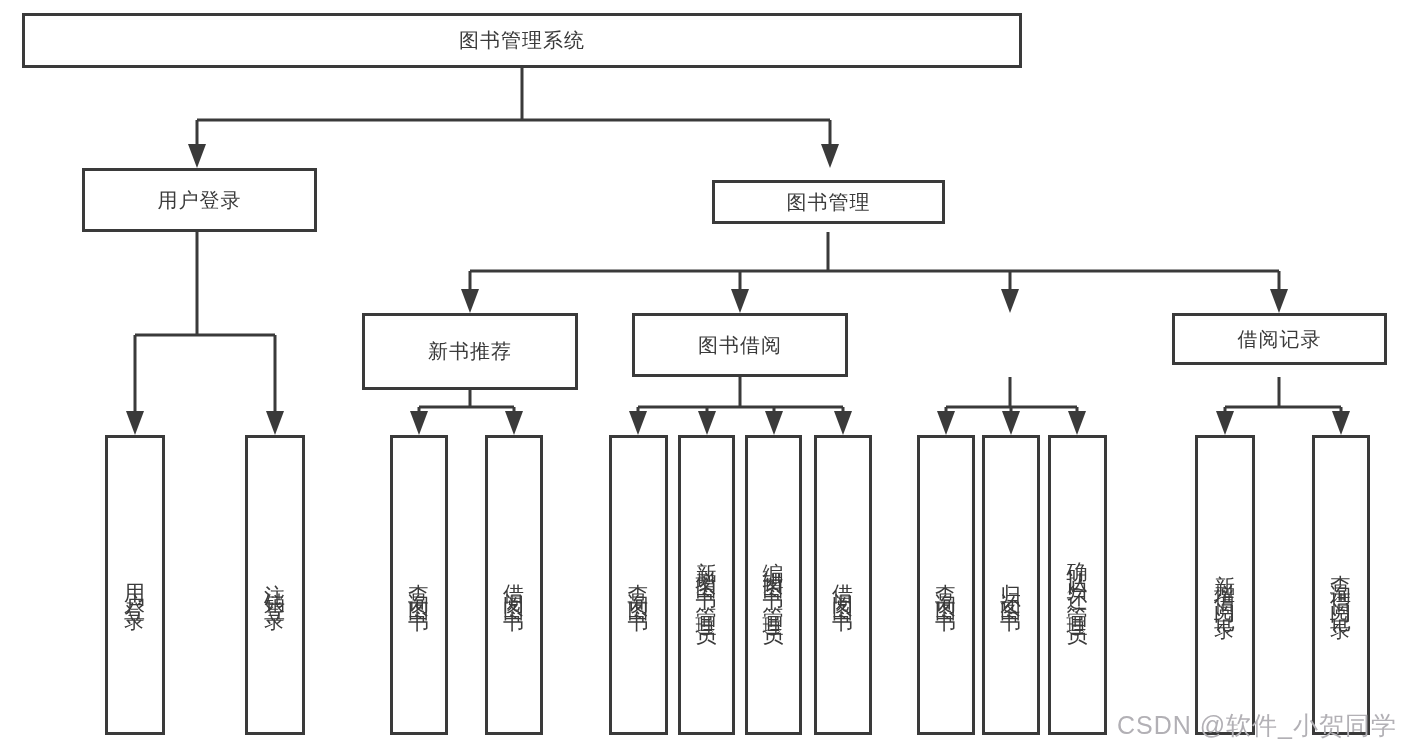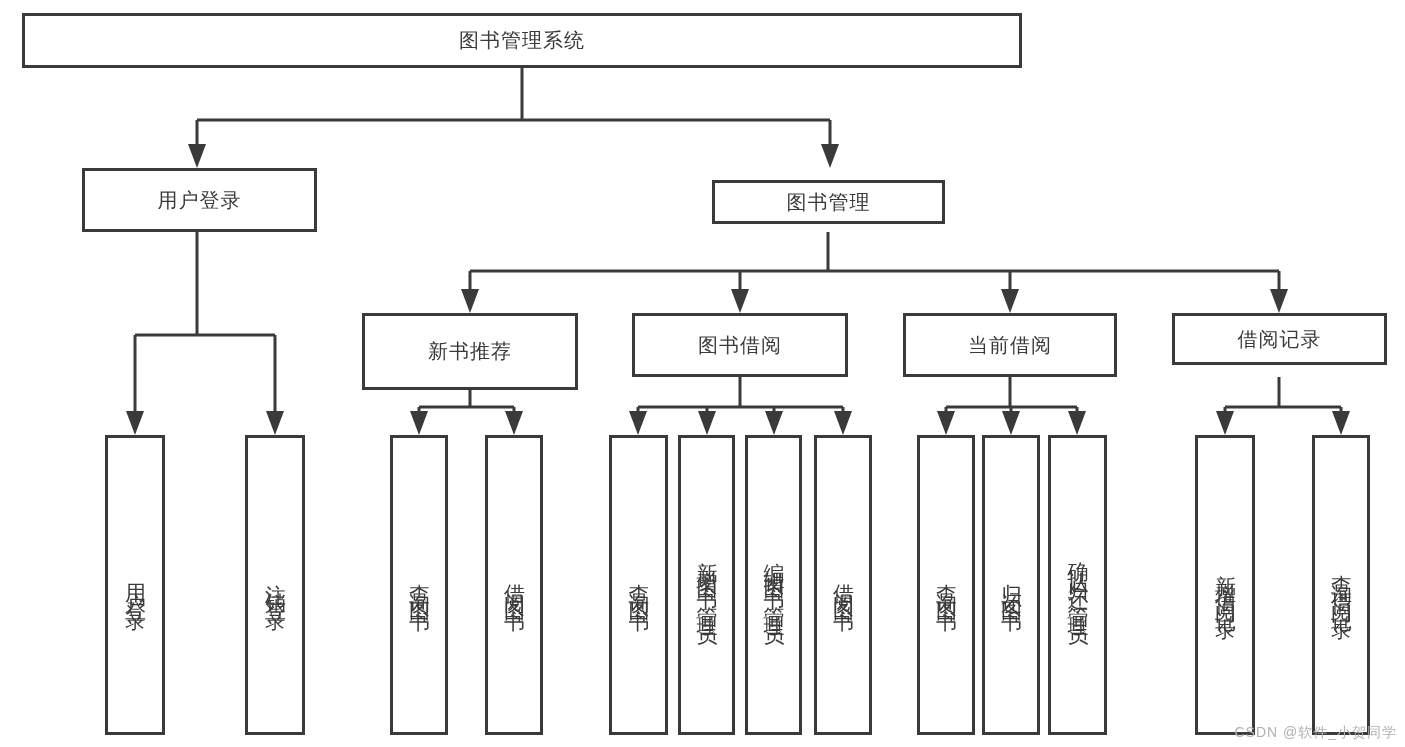--- a/index.html
+++ b/index.html
@@ -32,40 +32,39 @@
 
   .node {
     position: absolute;
     background: #ffffff;
     border: 3px solid #3a3a3a;
     display: flex;
     align-items: center;
     justify-content: center;
     z-index: 1;
     color: #3a3a3a;
-    font-family: Liberation Serif, serif;
   }
   .node.h span {
     font-size: 20px;
     letter-spacing: 1px;
     white-space: nowrap;
   }
   .node.v span {
     writing-mode: vertical-rl;
     font-size: 21px;
     letter-spacing: 9px;
     line-height: 1;
   }
 
   .watermark {
     position: absolute;
     right: 8px;
     bottom: 5px;
     z-index: 2;
-    font-size: 14px;
+    font-size: 25px;
     color: #b2b0b5;
     letter-spacing: 1px;
     white-space: nowrap;
   }
 </style>
 </head>
 <body>
 
 <div class="canvas">
 
@@ -129,23 +128,20 @@
   <div class="node h" style="left:712px;top:180px;width:233px;height:44px">
     <span>图书管理</span>
   </div>
 
   <div class="node h" style="left:362px;top:313px;width:216px;height:77px">
     <span>新书推荐</span>
   </div>
   <div class="node h" style="left:632px;top:313px;width:216px;height:64px">
     <span>图书借阅</span>
   </div>
-  <div class="node h" style="left:903px;top:313px;width:214px;height:64px">
-    <span>当前借阅</span>
-  </div>
   <div class="node h" style="left:1172px;top:313px;width:215px;height:52px">
     <span>借阅记录</span>
   </div>
 
   <div class="node v" style="left:105px;top:435px;width:60px;height:300px">
     <span>用户登录</span>
   </div>
   <div class="node v" style="left:245px;top:435px;width:60px;height:300px">
     <span>注销登录</span>
   </div>

